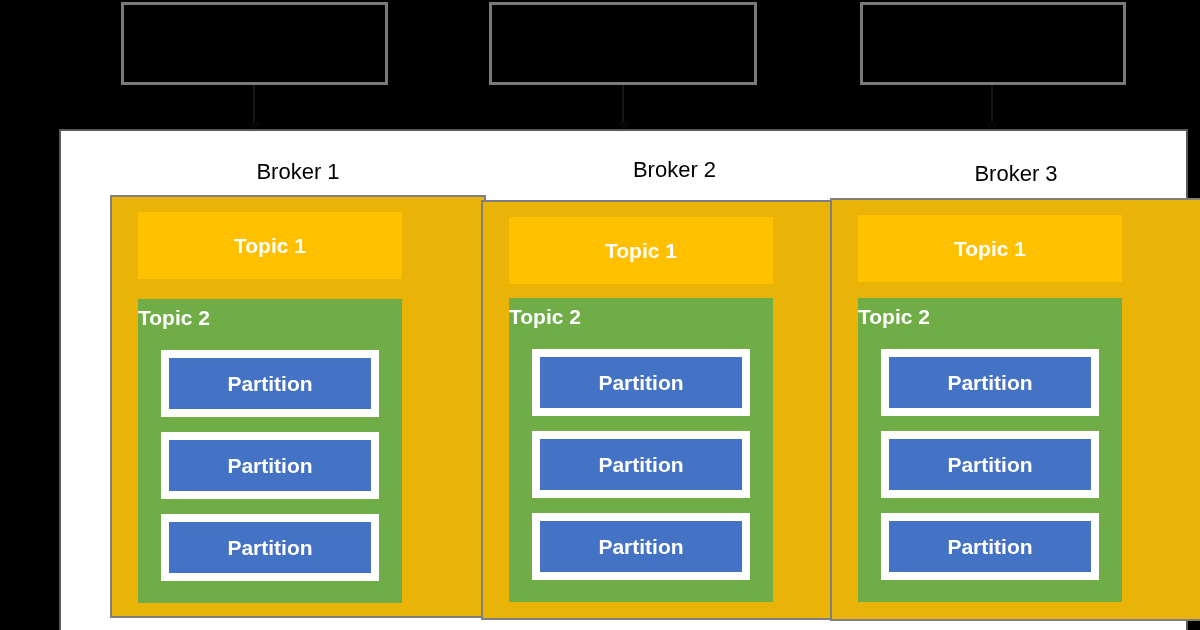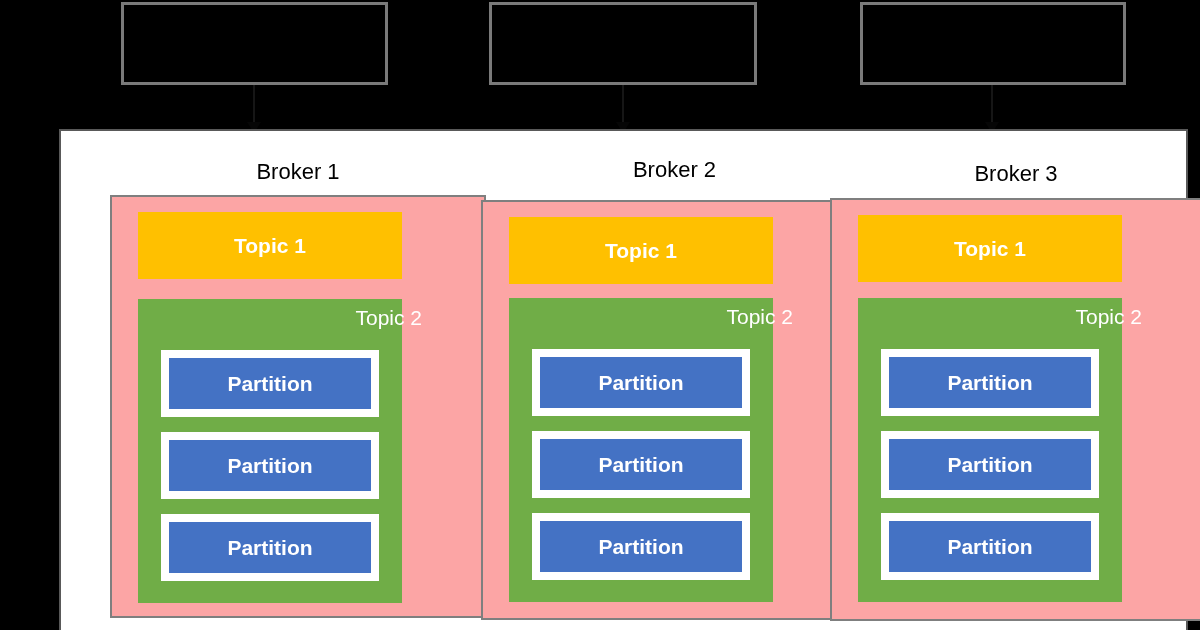--- a/index.html
+++ b/index.html
@@ -9,28 +9,28 @@
   .arrow{position:absolute;width:14px;height:48px;}
   .arrow-line{position:absolute;left:6px;top:0;width:2px;height:38px;background:#161616;}
   .arrow-head{position:absolute;left:0;top:37px;width:0;height:0;
               border-left:7px solid transparent;border-right:7px solid transparent;
               border-top:11px solid #060606;}
   .cluster{position:absolute;left:59px;top:129px;width:1129px;height:501px;box-sizing:border-box;
            background:#ffffff;border:2px solid #595959;border-bottom:none;}
   .broker{position:absolute;}
   .broker-title{position:absolute;left:0;top:0;width:100%;height:28px;text-align:center;
                 font-size:22px;line-height:28px;color:#000;}
-  .broker-box{position:absolute;left:0;width:100%;box-sizing:border-box;background:#fca5a5;
+  .broker-box{position:absolute;left:0;width:100%;box-sizing:border-box;background:#eab308;
               border:2px solid #7f7f7f;}
   .topic1{position:absolute;left:26px;top:15px;width:264px;height:67px;background:#ffc000;
           display:flex;align-items:center;justify-content:center;
           color:#fff;font-weight:bold;font-size:21px;}
   .topic2{position:absolute;left:26px;top:102px;width:264px;height:304px;background:#70ad47;}
-  .topic2-label{position:absolute;left:0;top:7px;width:100%;text-align:right;
-                color:#fff;font-weight:normal;font-size:21px;margin-left:20px;}
+  .topic2-label{position:absolute;left:0;top:7px;width:100%;text-align:left;
+                color:#fff;font-weight:bold;font-size:21px;}
   .partition{position:absolute;left:23px;width:218px;height:67px;box-sizing:border-box;
              background:#4472c4;border:8px solid #ffffff;
              display:flex;align-items:center;justify-content:center;
              color:#fff;font-weight:bold;font-size:21px;}
   .p1{top:51px}.p2{top:133px}.p3{top:215px}
 </style>
 </head>
 <body>
 
 <div class="stage">

